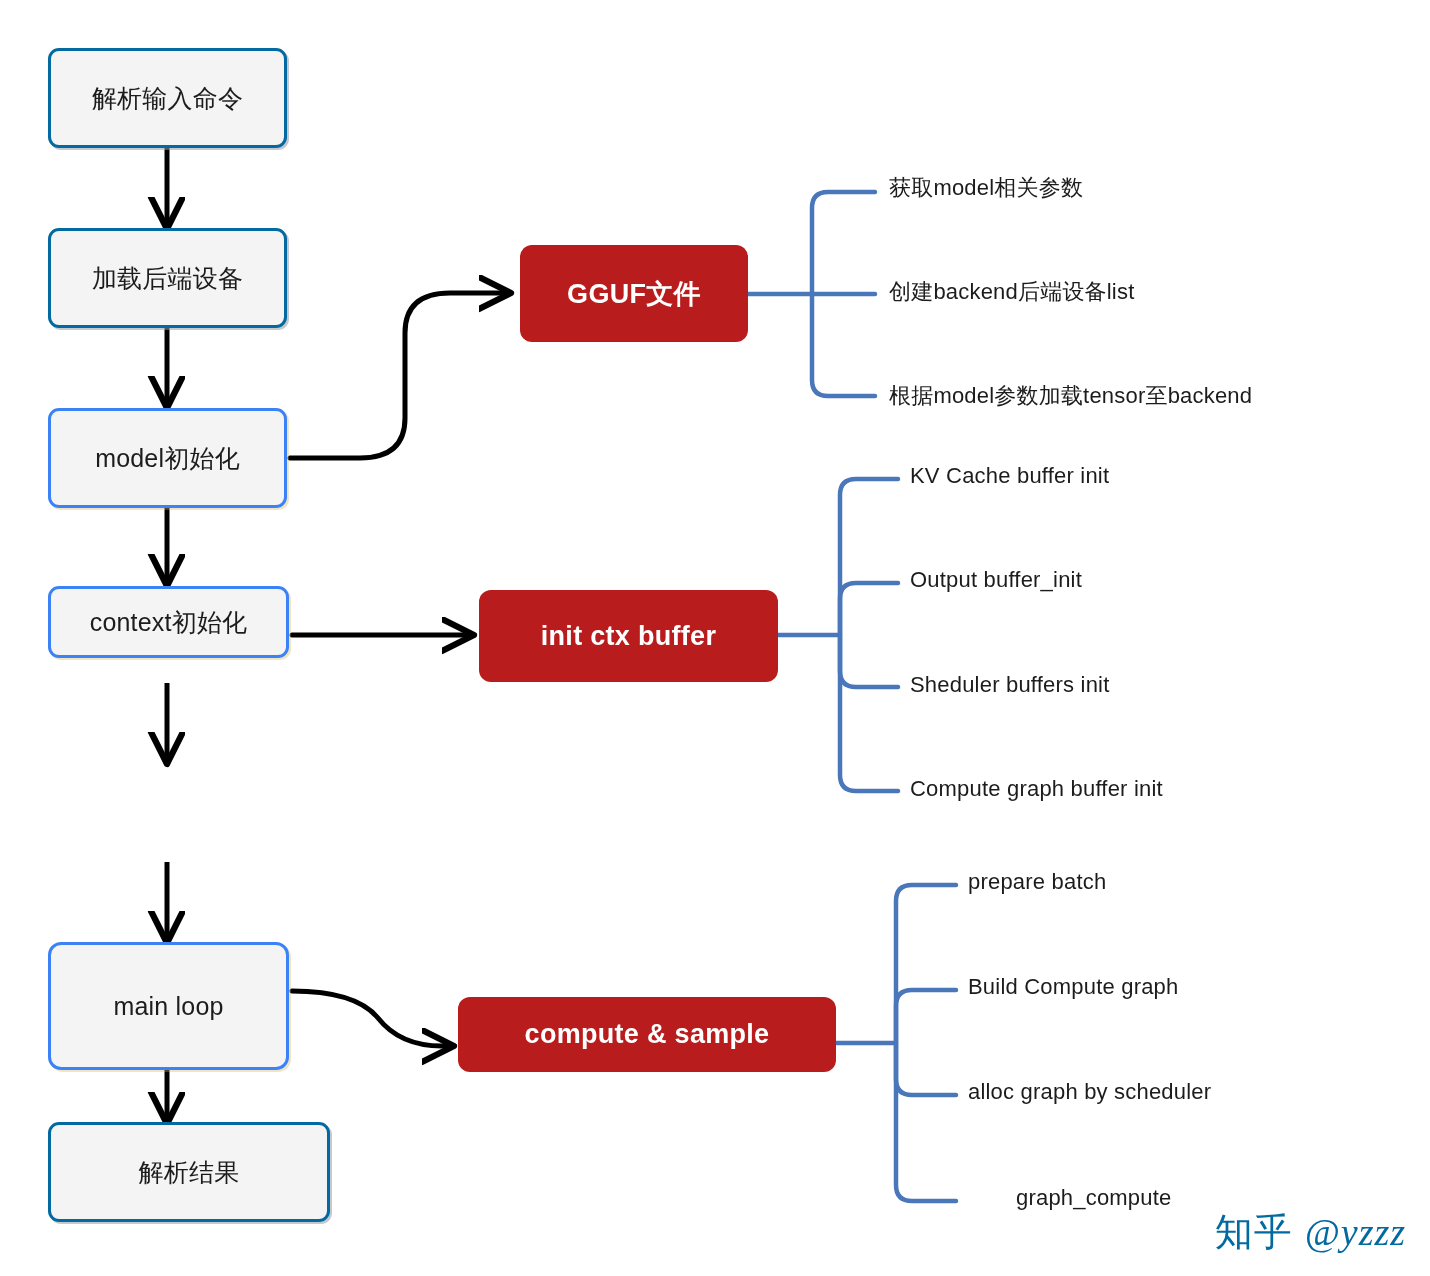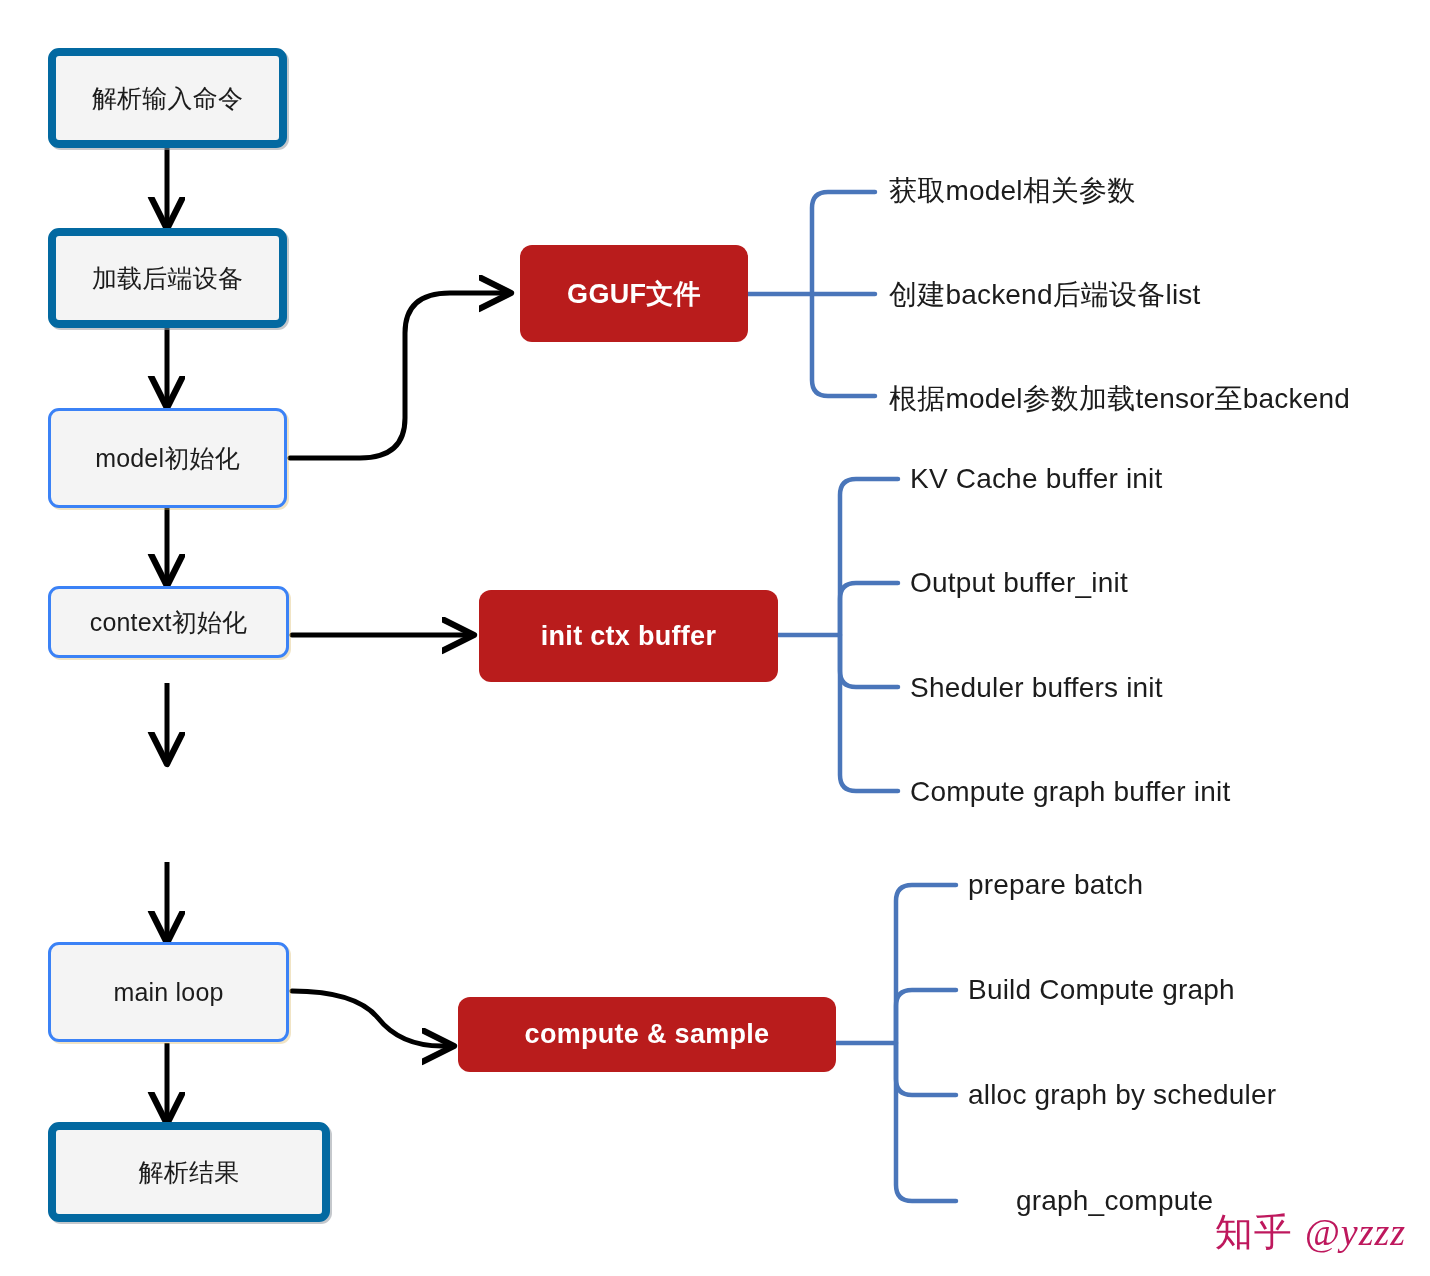--- a/index.html
+++ b/index.html
@@ -35,21 +35,21 @@
     display: flex;
     align-items: center;
     justify-content: center;
     text-align: center;
     color: #1c1c1c;
     font-size: 25px;
     line-height: 1.28;
     letter-spacing: 0.2px;
   }
   .flowbox.gray {
-    border: 8px solid #0369a1;
+    border: 3px solid #0369a1;
     box-shadow: 2px 2px 0 0 rgba(150,155,163,0.55);
   }
   .flowbox.gold {
     border: 3px solid #3b82f6;
     box-shadow: 2px 2px 0 0 rgba(214,178,90,0.35);
   }
 
   
   .bluebox {
     position: absolute;
@@ -63,32 +63,32 @@
     color: #ffffff;
     font-weight: bold;
     font-size: 27px;
     letter-spacing: 0.3px;
   }
 
   
   .branch-label {
     position: absolute;
     color: #1c1c1c;
-    font-size: 28px;
+    font-size: 22px;
     white-space: nowrap;
     line-height: 1;
     letter-spacing: 0.2px;
   }
 
   
   .watermark {
     position: absolute;
     right: 24px;
     bottom: 18px;
-    color: #be185d;
+    color: #0369a1;
     font-size: 38px;
     letter-spacing: 1px;
     font-family: "Liberation Serif", "DejaVu Serif", serif;
     font-style: italic;
     user-select: none;
   }
   .watermark .zh {
     font-style: normal;
     font-family: "Liberation Sans", "DejaVu Sans", sans-serif;
     margin-right: 12px;
@@ -150,21 +150,21 @@
 
   <div class="flowbox gold" style="left:48px; top:408px; width:239px; height:100px;">
     <span>model初始化</span>
   </div>
 
   <div class="flowbox gold" style="left:48px; top:586px; width:241px; height:72px;">
     <span>context初始化</span>
   </div>
 
 
-  <div class="flowbox gold" style="left:48px; top:942px; width:241px; height:100px;">
+  <div class="flowbox gold" style="left:48px; top:942px; width:241px; height:128px;border-radius:13px;">
     <span>main loop</span>
   </div>
 
   <div class="flowbox gray" style="left:48px; top:1122px; width:282px; height:100px;">
     <span>解析结果</span>
   </div>
 
   <div class="bluebox" style="left:520px; top:245px; width:228px; height:97px;">
     <span>GGUF文件</span>
   </div>

